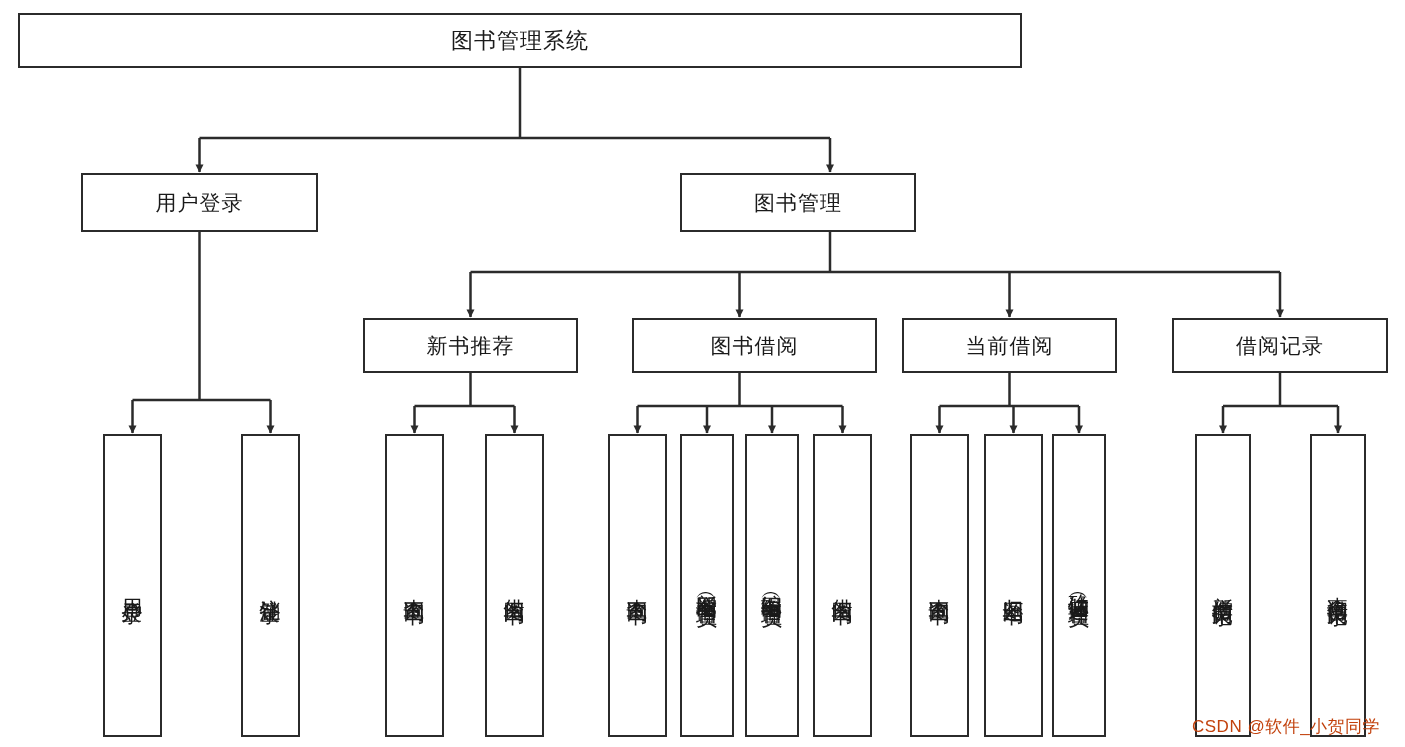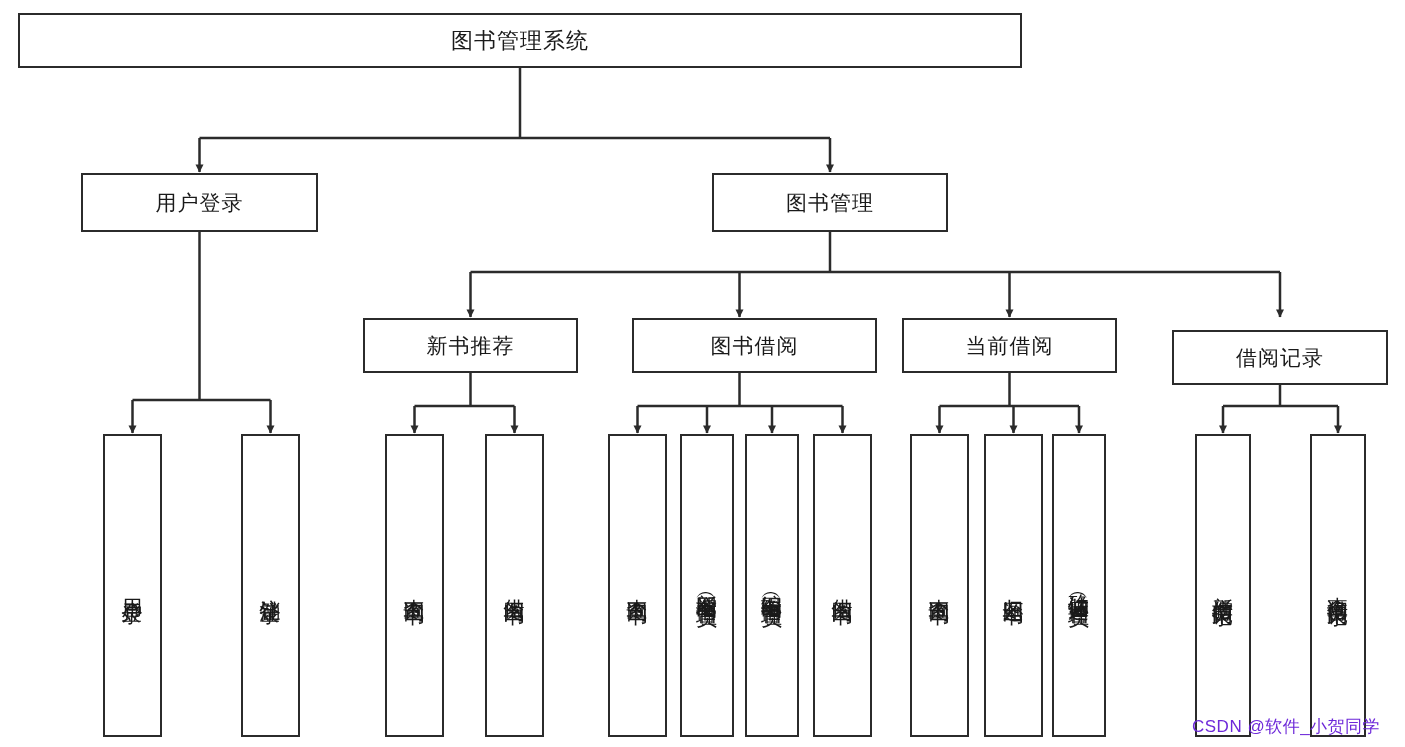--- a/index.html
+++ b/index.html
@@ -52,21 +52,21 @@
     text-orientation: upright;
     display: block;
     text-align: center;
   }
   .node.root {
     font-size: 22px;
   }
   .watermark {
     position: absolute;
     font-size: 17px;
-    color: #6d28d9;
+    color: #c2410c;
     white-space: nowrap;
     letter-spacing: 0.5px;
   }
 </style>
 </head>
 <body>
 
 <div id="canvas">
   <svg id="wires" viewBox="0 0 1405 747" xmlns="http://www.w3.org/2000/svg">
     <defs>
@@ -111,33 +111,33 @@
       </g>
   </svg>
 
   <div id="node-layer">
       <div class="node horiz root" style="left: 18px; top: 13px; width: 1004px; height: 55px;">
         <span class="nodetext">图书管理系统</span>
       </div>
       <div class="node horiz" style="left: 81px; top: 173px; width: 237px; height: 59px;">
         <span class="nodetext">用户登录</span>
       </div>
-      <div class="node horiz" style="left: 712px; top: 173px; width: 236px; height: 59px;">
+      <div class="node horiz" style="left: 680px; top: 173px; width: 236px; height: 59px;">
         <span class="nodetext">图书管理</span>
       </div>
       <div class="node horiz" style="left: 363px; top: 318px; width: 215px; height: 55px;">
         <span class="nodetext">新书推荐</span>
       </div>
       <div class="node horiz" style="left: 632px; top: 318px; width: 245px; height: 55px;">
         <span class="nodetext">图书借阅</span>
       </div>
       <div class="node horiz" style="left: 902px; top: 318px; width: 215px; height: 55px; font-family: Liberation Mono, monospace;">
         <span class="nodetext">当前借阅</span>
       </div>
-      <div class="node horiz" style="left: 1172px; top: 318px; width: 216px; height: 55px; margin-top: 12px;">
+      <div class="node horiz" style="left: 1172px; top: 318px; width: 216px; height: 55px;">
         <span class="nodetext">借阅记录</span>
       </div>
       <div class="node vert" style="left: 103px; top: 434px; width: 59px; height: 303px;">
         <span class="nodetext">用户登录</span>
       </div>
       <div class="node vert" style="left: 241px; top: 434px; width: 59px; height: 303px;">
         <span class="nodetext">注销登录</span>
       </div>
       <div class="node vert" style="left: 385px; top: 434px; width: 59px; height: 303px;">
         <span class="nodetext">查询图书</span>

